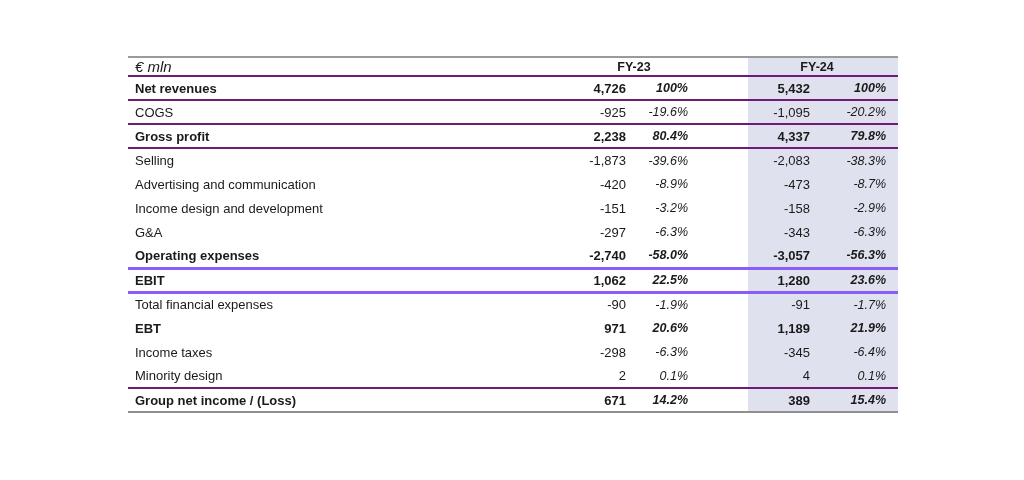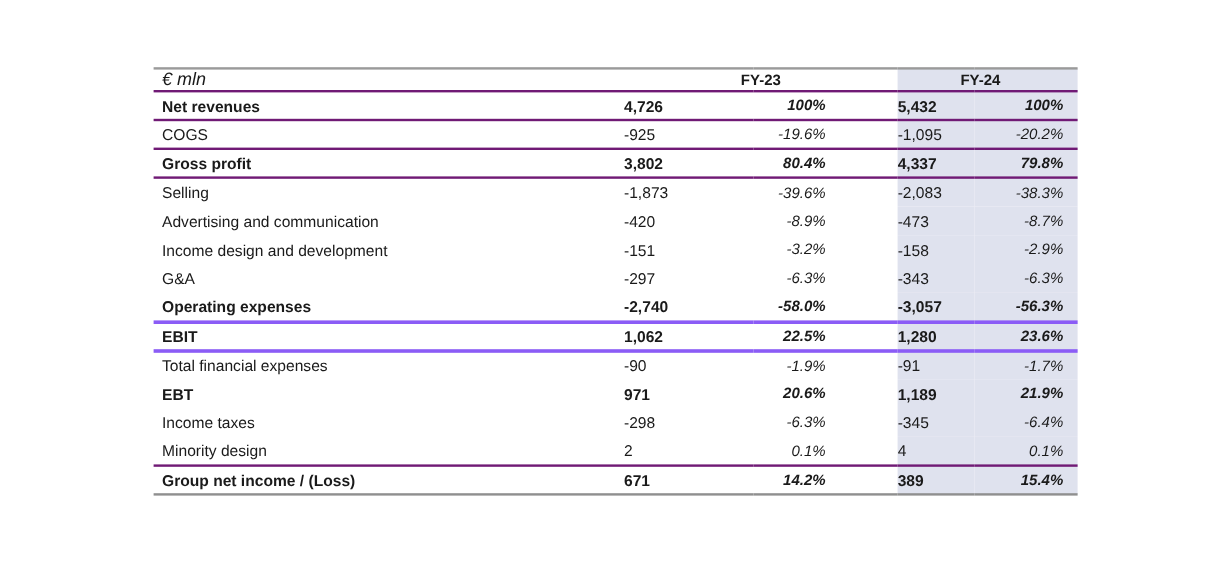--- a/index.html
+++ b/index.html
@@ -40,21 +40,21 @@
   }
   td.colhead {
     font-weight: bold;
     font-size: 12.5px;
     text-align: center;
   }
   td.colhead.h24 { padding-right: 12px; }
 
   tbody td { height: 24px; }
   td.label { padding-left: 7px; text-align: left; }
-  td.num   { padding-right: 2px; margin-top: 27px; }
+  td.num   { text-align: right; padding-right: 2px; margin-top: 27px; }
   td.pct   { text-align: right; padding-right: 2px; font-style: italic; font-size: 12.5px; }
   td.pct.last { padding-right: 12px; }
 
   tr.bold td { font-weight: bold; }
 
   tr.rule-dark  > td { border-top: 2px solid #701a75; }
   tr.rule-thick > td { border-top: 3px solid #8b5cf6; }
 
   td.hl { background: var(--hl, #dfe2ee); }
 </style>
@@ -90,21 +90,21 @@
         <tr class="rule-dark">
           <td class="label">COGS</td>
           <td class="num">-925</td>
           <td class="pct">-19.6%</td>
           <td class="gap"></td>
           <td class="num hl">-1,095</td>
           <td class="pct last hl">-20.2%</td>
         </tr>
         <tr class="rule-dark bold">
           <td class="label">Gross profit</td>
-          <td class="num">3,802</td>
+          <td class="num">2,238</td>
           <td class="pct">80.4%</td>
           <td class="gap"></td>
           <td class="num hl">4,337</td>
           <td class="pct last hl">79.8%</td>
         </tr>
         <tr class="rule-dark">
           <td class="label">Selling</td>
           <td class="num">-1,873</td>
           <td class="pct">-39.6%</td>
           <td class="gap"></td>

